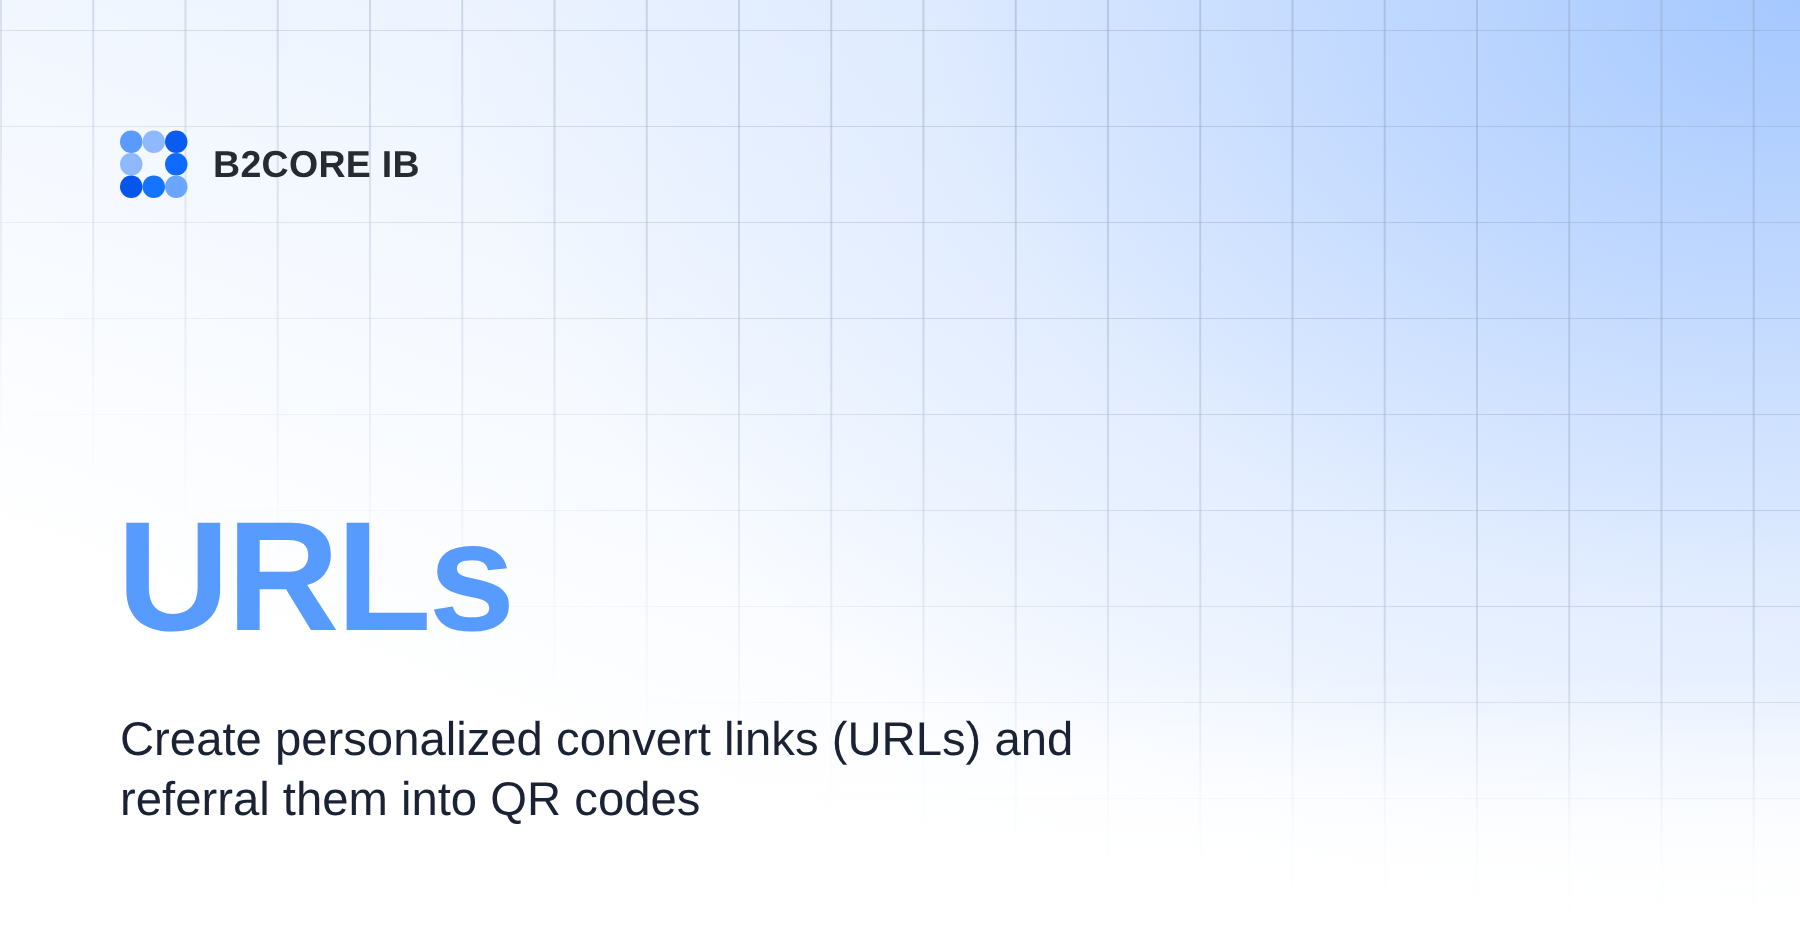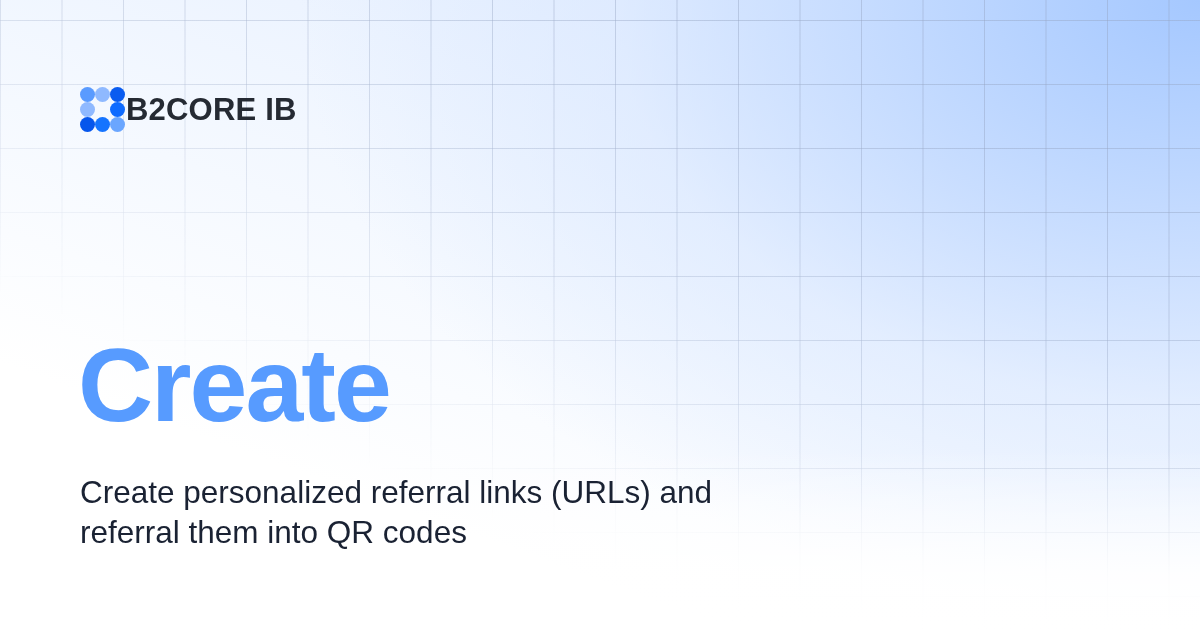--- a/index.html
+++ b/index.html
@@ -21,21 +21,21 @@
       -webkit-mask-image: linear-gradient(205deg, rgba(0,0,0,1) 20%, rgba(0,0,0,0.7) 45%, rgba(0,0,0,0) 72%);
       mask-image: linear-gradient(205deg, rgba(0,0,0,1) 20%, rgba(0,0,0,0.7) 45%, rgba(0,0,0,0) 72%);
     }
     .bottom-fade {
       position: absolute; left: 0; right: 0; bottom: 0; height: 180px;
       background: linear-gradient(to bottom, rgba(255,255,255,0) 0%, rgba(255,255,255,0.9) 70%, #fff 100%);
     }
     .logo { position: absolute; left: 80px; top: 87px; display: flex; align-items: center; }
     .logo-mark { display: grid; grid-template-columns: repeat(3, 15px); grid-template-rows: repeat(3, 15px); gap: 0px; width: 46px; height: 46px; }
     .dot { width: 15px; height: 15px; border-radius: 50%; }
-    .logo-text { font-size: 31px; font-weight: 700; color: #252a33; letter-spacing: 0.2px; }
+    .logo-text { margin-left: 16px; font-size: 25px; font-weight: 700; color: #252a33; letter-spacing: 0.2px; }
     .title { position: absolute; left: 78px; top: 333px; margin: 0; font-size: 104px; font-weight: 700; line-height: 1; letter-spacing: -2px; }
     .subtitle { position: absolute; left: 80px; top: 472px; margin: 0; font-size: 31.5px; font-weight: 400; line-height: 40px; color: #1a2233; width: 820px; }
   </style>
 </head>
 <body>
 
 <div class="bg"></div>
 <div class="grid"></div>
 <div class="bottom-fade"></div>
 
@@ -47,18 +47,18 @@
       <span class="dot" style="background: rgb(143, 185, 255);"></span>
       <span class="dot" style="background: transparent;"></span>
       <span class="dot" style="background: rgb(15, 107, 255);"></span>
       <span class="dot" style="background: rgb(6, 86, 236);"></span>
       <span class="dot" style="background: rgb(21, 116, 255);"></span>
       <span class="dot" style="background: rgb(106, 166, 255);"></span>
     </div>
   <span class="logo-text">B2CORE IB</span>
 </div>
 
-<h1 class="title" id="hero-title" style="color: rgb(87, 155, 255);">Create</h1>
+<h1 class="title" id="hero-title" style="color: rgb(87, 155, 255);">URLs</h1>
 
 <p class="subtitle">
-  <span>Create personalized referral links (URLs) and</span><br>
+  <span>Create personalized convert links (URLs) and</span><br>
   <span>referral them into QR codes</span>
 </p>
 
 </body></html>

